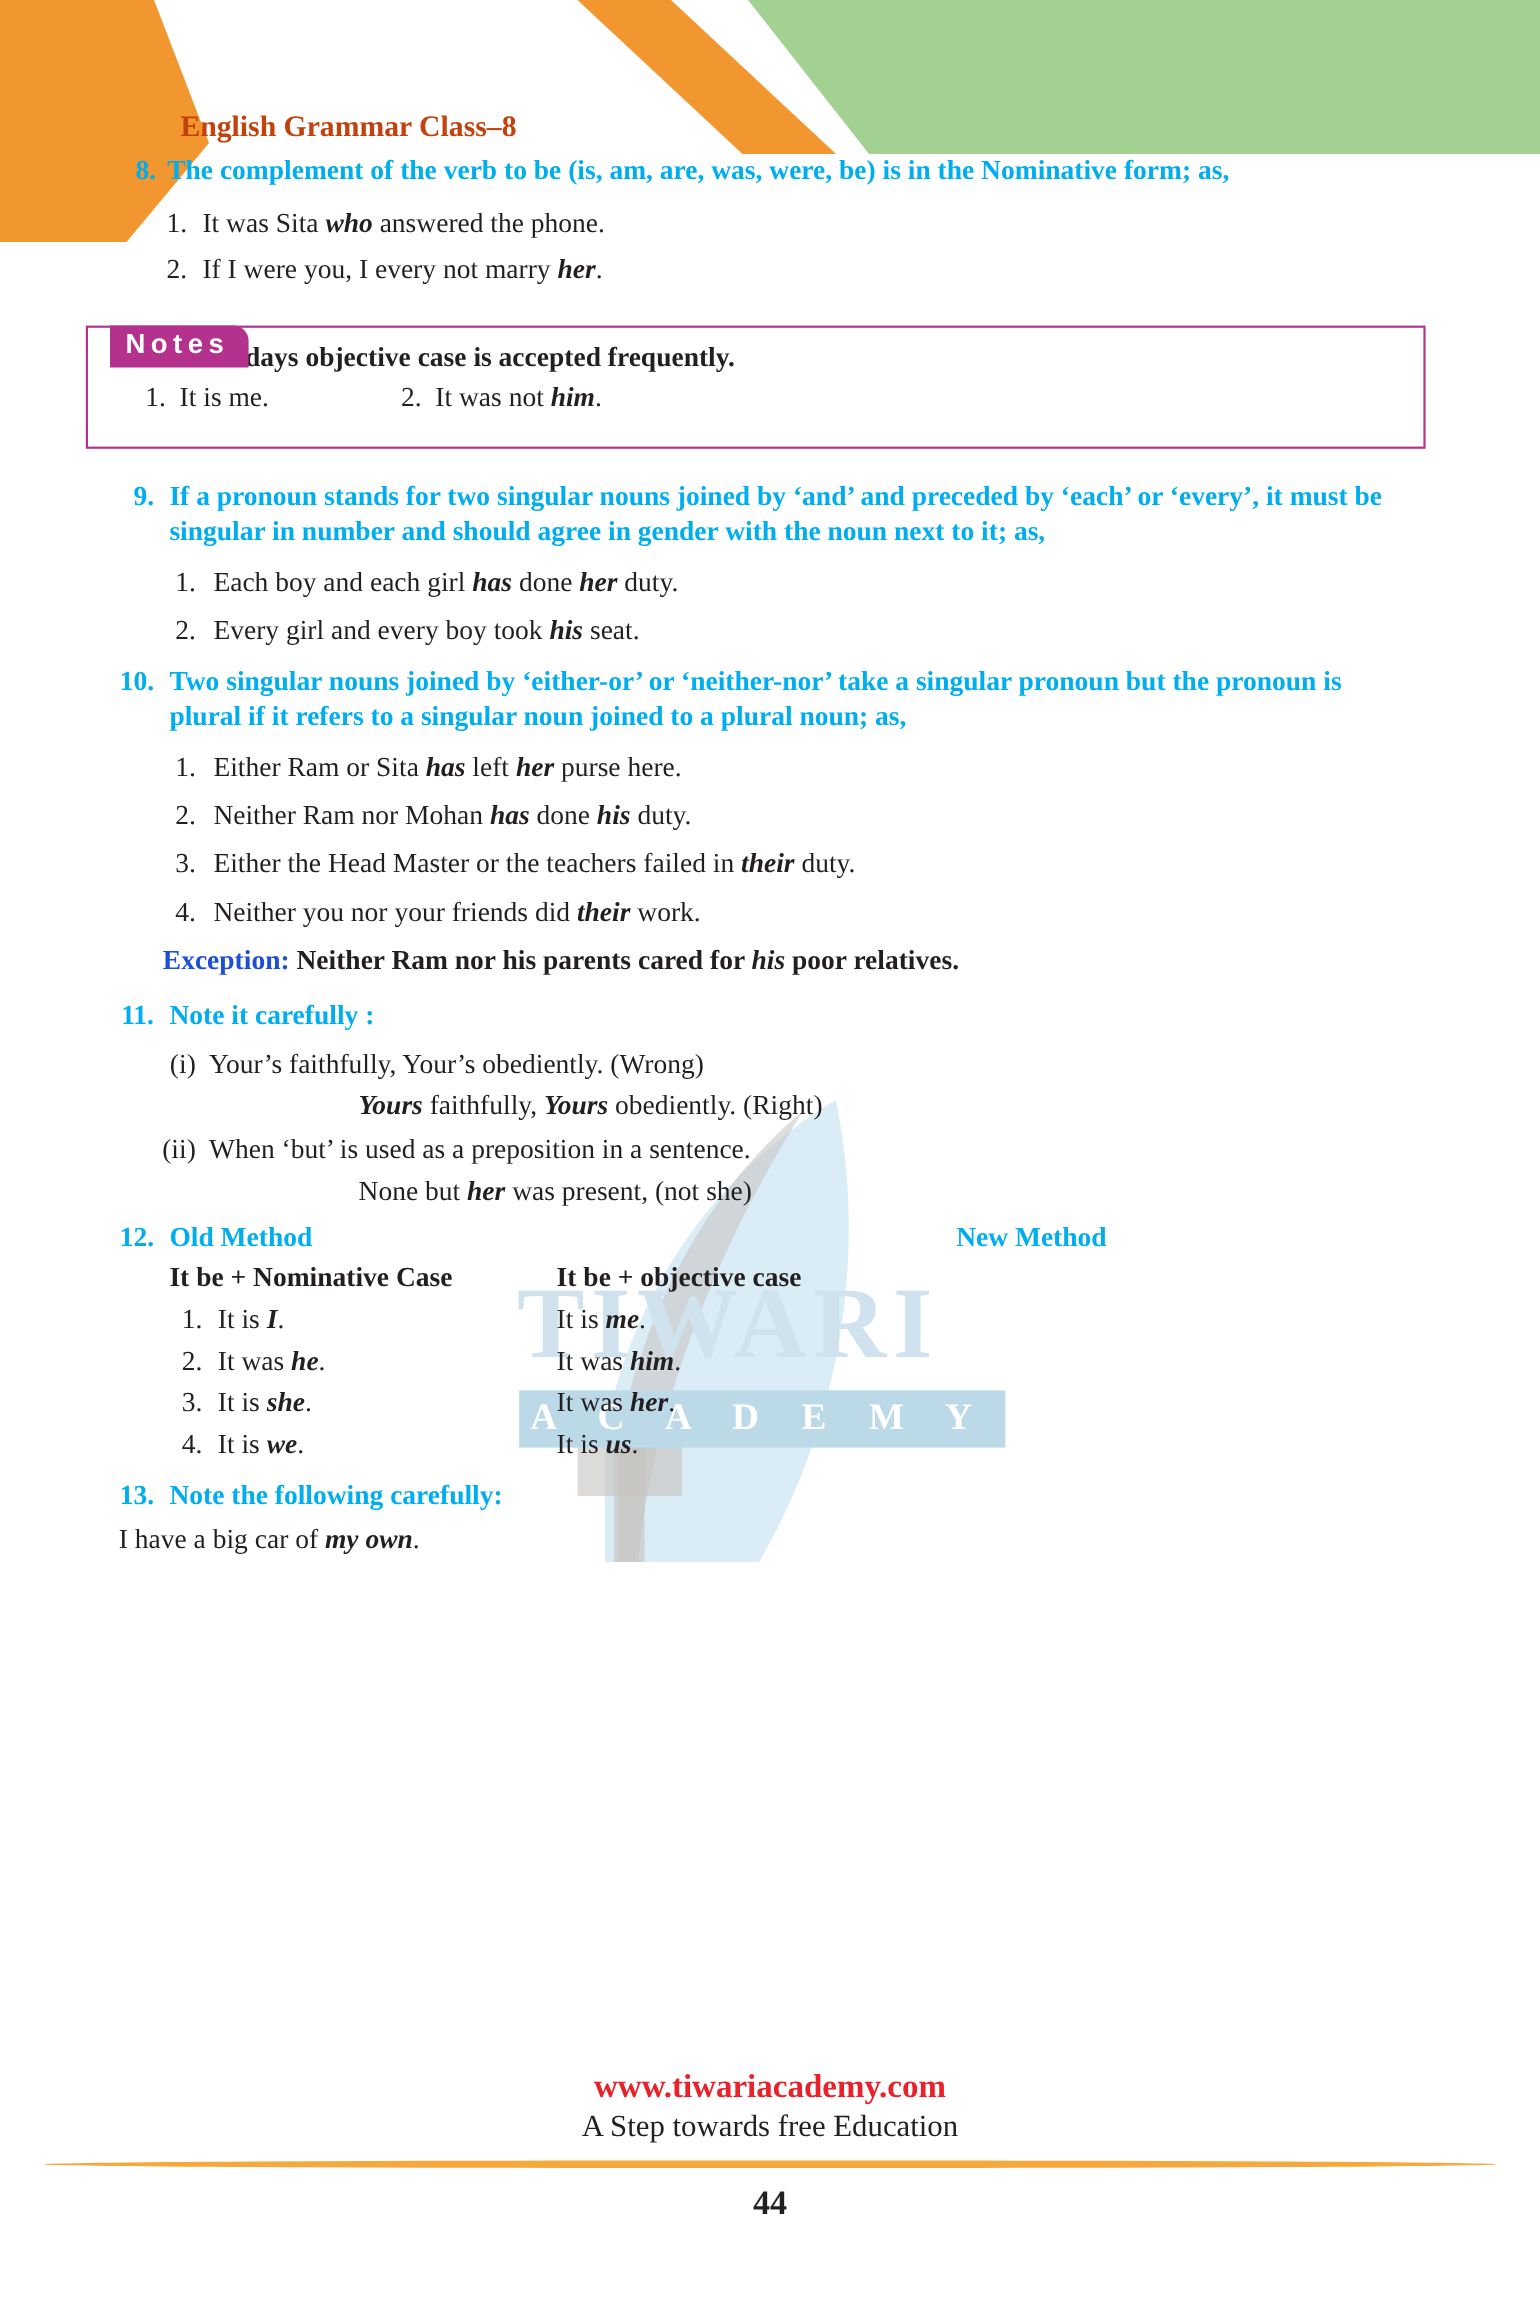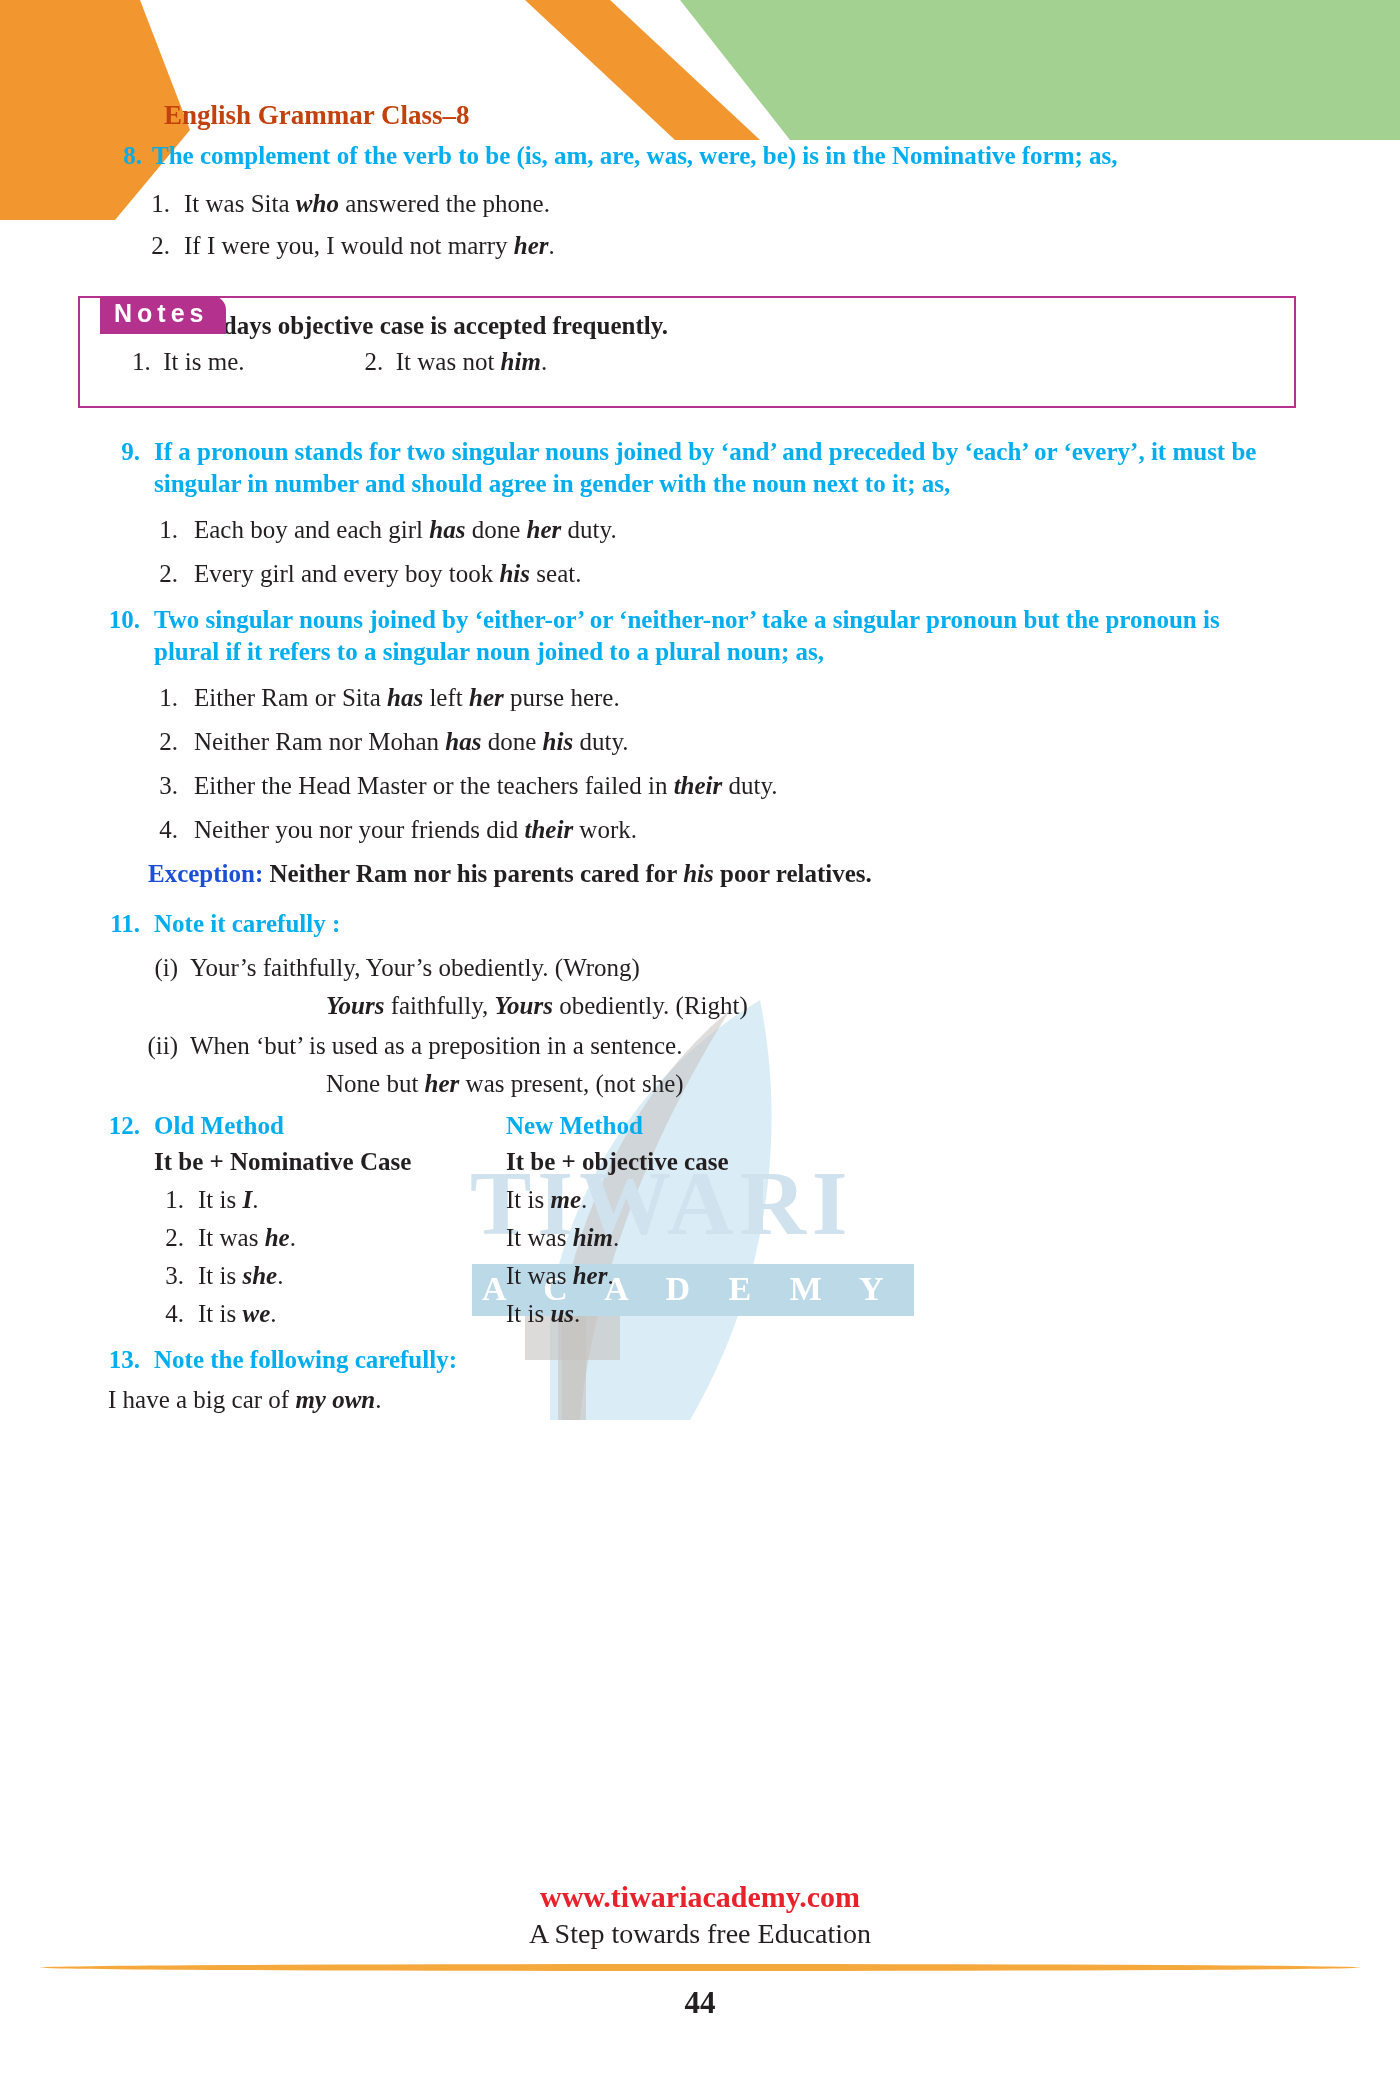--- a/index.html
+++ b/index.html
@@ -180,21 +180,21 @@
   .roman-row { display: flex; margin-bottom: 10px; }
   .roman-row .rn { width: 42px; margin-right: 12px; text-align: right; font-size: 25px; }
   .roman-row .rb { font-size: 25px; }
   .roman-cont { margin-left: 190px; font-size: 25px; margin-bottom: 12px; }
 
   
   .methods { margin-left: 78px; margin-top: 4px; }
   .m-head { display: flex; align-items: flex-start; }
   .m-head .num-blue { width: 62px; margin-right: 14px; }
   .m-col-a { width: 352px; }
-  .m-col-b { width: 500px; }
+  .m-col-b { width: 500px; text-align: right; }
   .m-sub { display: flex; margin-left: 76px; margin-top: 6px; }
   .m-sub .sub-a { width: 352px; font-size: 25px; font-weight: bold; }
   .m-sub .sub-b { width: 500px; font-size: 25px; font-weight: bold; }
   .m-row { display: flex; margin-left: 76px; margin-top: 10px; }
   .m-row .mn { width: 30px; margin-right: 14px; text-align: right; font-size: 25px; }
   .m-row .ma { width: 308px; font-size: 25px; }
   .m-row .mb { width: 500px; font-size: 25px; }
 
   .note13-body { margin-left: 108px; margin-top: 10px; font-size: 25px; }
 
@@ -259,21 +259,21 @@
     <div class="num-blue">8.</div>
     <div class="heading-blue">The complement of the verb to be (is, am, are, was, were, be) is in the Nominative form; as,</div>
   </div>
   <div class="ex-list">
     <div class="ex-row">
       <div class="ex-num">1.</div>
       <div class="ex-body"><span>It was Sita </span><em>who</em><span> answered the phone.</span></div>
     </div>
     <div class="ex-row">
       <div class="ex-num">2.</div>
-      <div class="ex-body"><span>If I were you, I would not marry </span><em>her</em><span>.</span></div>
+      <div class="ex-body"><span>If I were you, I every not marry </span><em>her</em><span>.</span></div>
     </div>
   </div>
 
   <div class="notes-wrap">
     <div class="notes-tab">Notes</div>
     <div class="notes-box">
       <div class="notes-line1">But now-a-days objective case is accepted frequently.</div>
       <div class="notes-items">
         <div class="ni"><span>1.</span>&nbsp;&nbsp;<span>It is me.</span></div>
         <div class="ni"><span>2.</span>&nbsp;&nbsp;<span>It was not </span><em>him</em><span>.</span></div>

